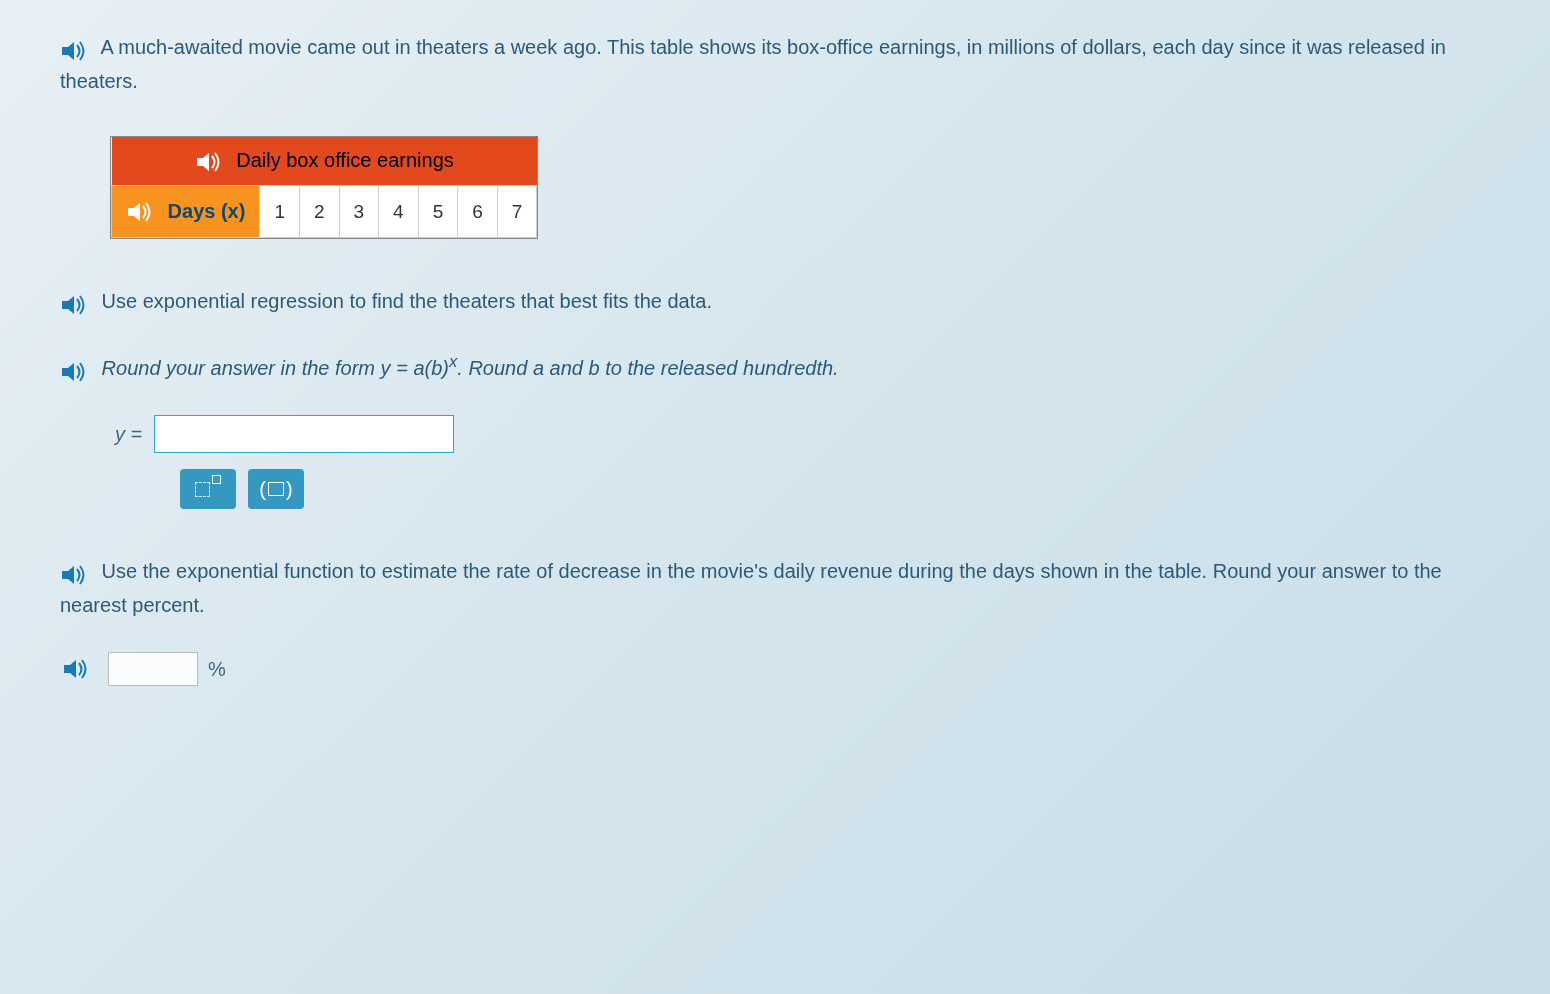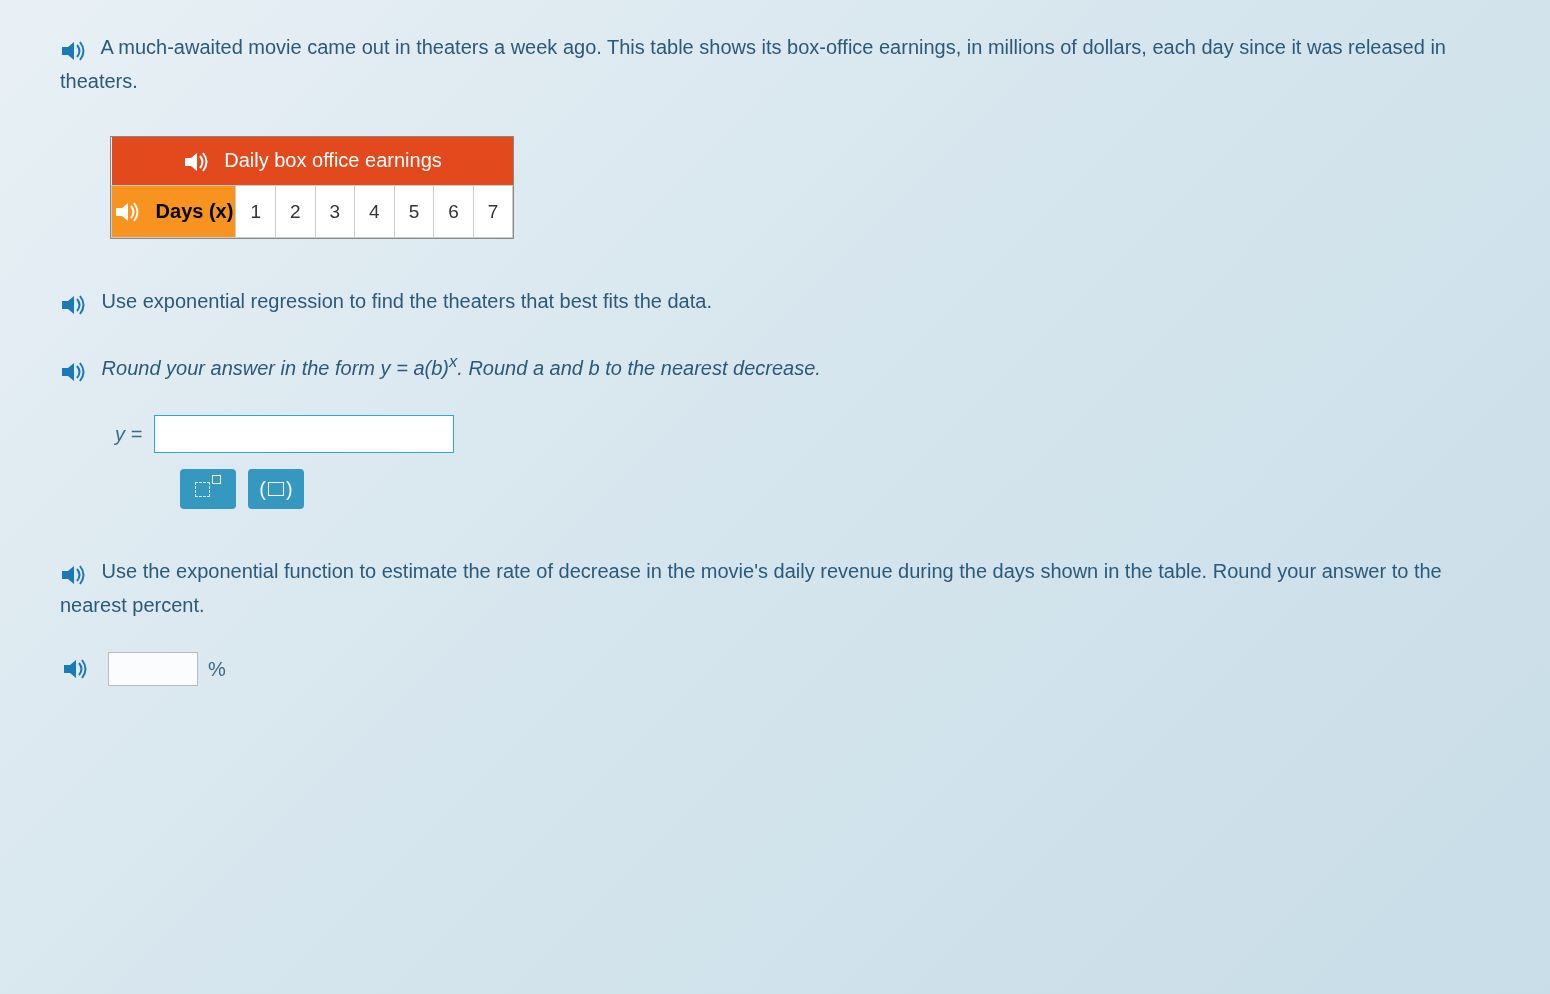--- a/index.html
+++ b/index.html
@@ -20,31 +20,31 @@
       margin-right: 10px;
     }
     .speaker-blue svg path.tri { fill: #1a7ab8; }
     .speaker-blue svg path.arc { stroke: #1a7ab8; fill: none; stroke-width: 2; }
     .speaker-white svg path.tri { fill: #ffffff; }
     .speaker-white svg path.arc { stroke: #ffffff; fill: none; stroke-width: 2; }
     .table-wrap { margin: 0 0 40px 50px; border: 1px solid #888; display: inline-block; }
     table { border-collapse: collapse; }
     th.title-row {
       background: #e24a1e;
-      color: #ffffff;
+      color: #000000;
       font-weight: normal;
       padding: 12px 10px;
       text-align: center;
       font-size: 20px;
     }
     td.rowhead {
       background: #f7931e;
-      color: #000000;
+      color: #0c4a6e;
       font-weight: bold;
-      padding: 14px 2px;
+      padding: 14px 14px;
       border: 1px solid #ccc;
       white-space: nowrap;
     }
     td.cell {
       background: #fff;
       color: #333;
       text-align: center;
       padding: 14px 14px;
       border: 1px solid #ccc;
       font-size: 19px;
@@ -164,21 +164,21 @@
 </div>
 
 <div class="instr italic">
   <span class="speaker-icon speaker-blue">
     <svg viewBox="0 0 26 22">
         <path class="tri" d="M2 7 L8 7 L14 2 L14 20 L8 15 L2 15 Z"></path>
         <path class="arc" d="M17 5 Q22 11 17 17"></path>
         <path class="arc" d="M20 2 Q27 11 20 20"></path>
       </svg>
   </span>
-  <span>Round your answer in the form y = a(b)</span><sup>x</sup><span>. Round a and b to the nearest decrease.</span>
+  <span>Round your answer in the form y = a(b)</span><sup>x</sup><span>. Round a and b to the released hundredth.</span>
 </div>
 
 <div class="answer-line">
   <span class="ylabel">y =</span>
   <input class="input-box" type="text" value="" style="">
 </div>
 
 <div class="button-row">
   <button class="tool-btn">
     <span class="base-box"></span>

